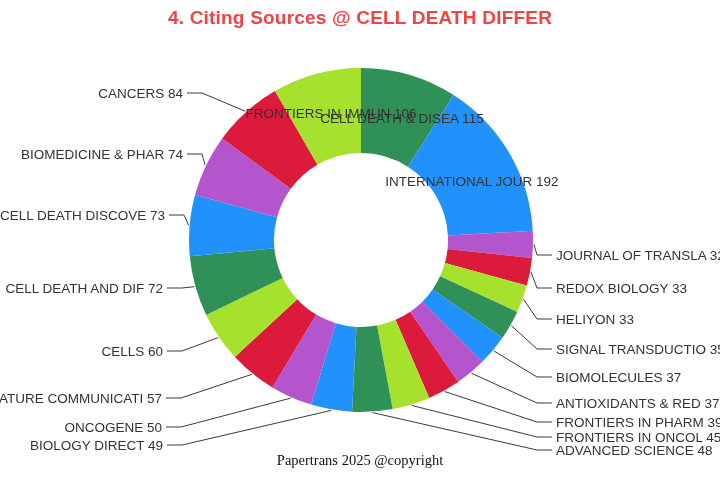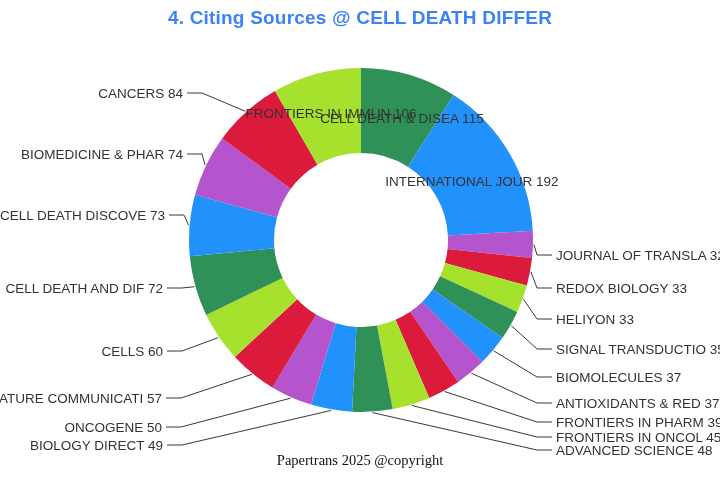--- a/index.html
+++ b/index.html
@@ -9,21 +9,21 @@
     position: relative;
     overflow: hidden;
     font-family: "Liberation Sans", "DejaVu Sans", sans-serif;
   }
   .chart-title {
     position: absolute;
     top: 7px; left: 0; right: 0;
     text-align: center;
     font-size: 19px;
     font-weight: bold;
-    color: #3b82f6;
+    color: #ef4444;
     letter-spacing: 0.2px;
   }
   #donut-svg {
     position: absolute;
     top: 0; left: 0;
   }
   svg text.slice-label {
     font-family: "Liberation Sans", "DejaVu Sans", sans-serif;
     font-size: 13.5px;
     fill: #333333;

